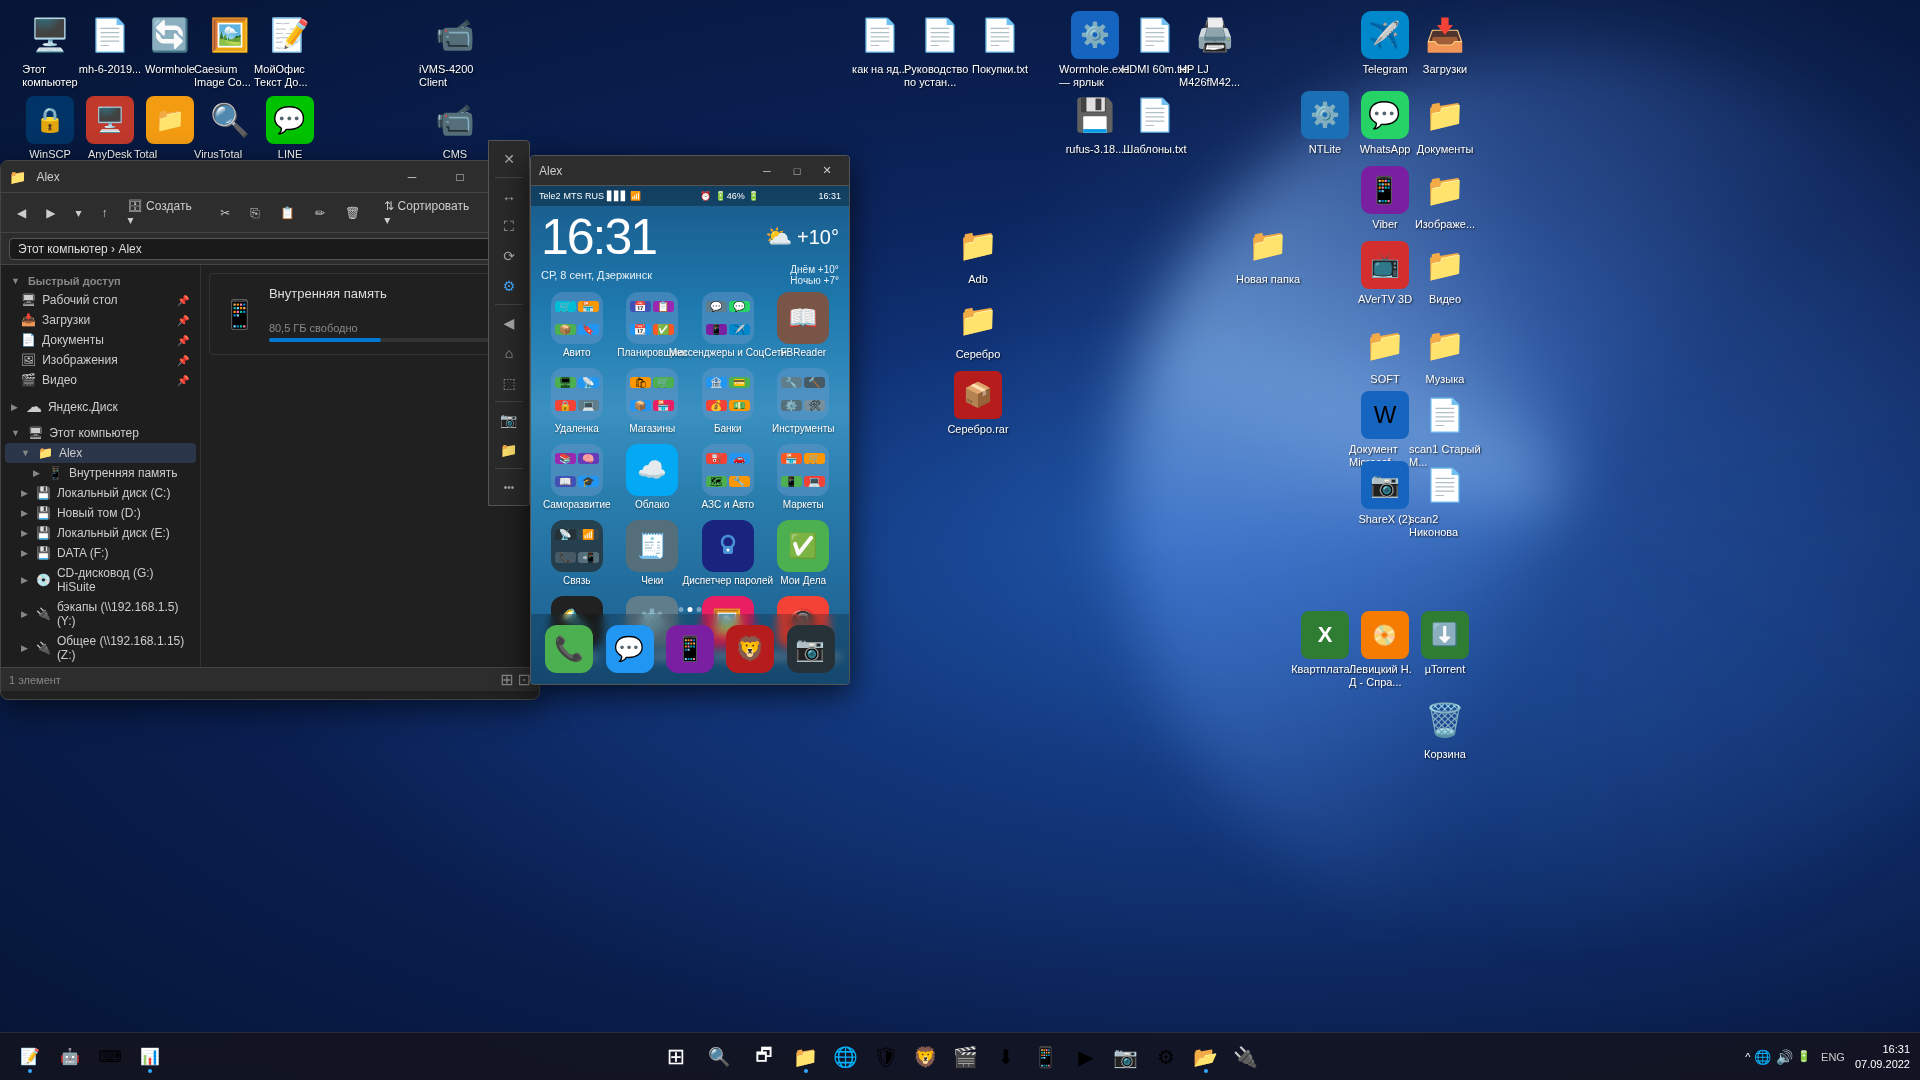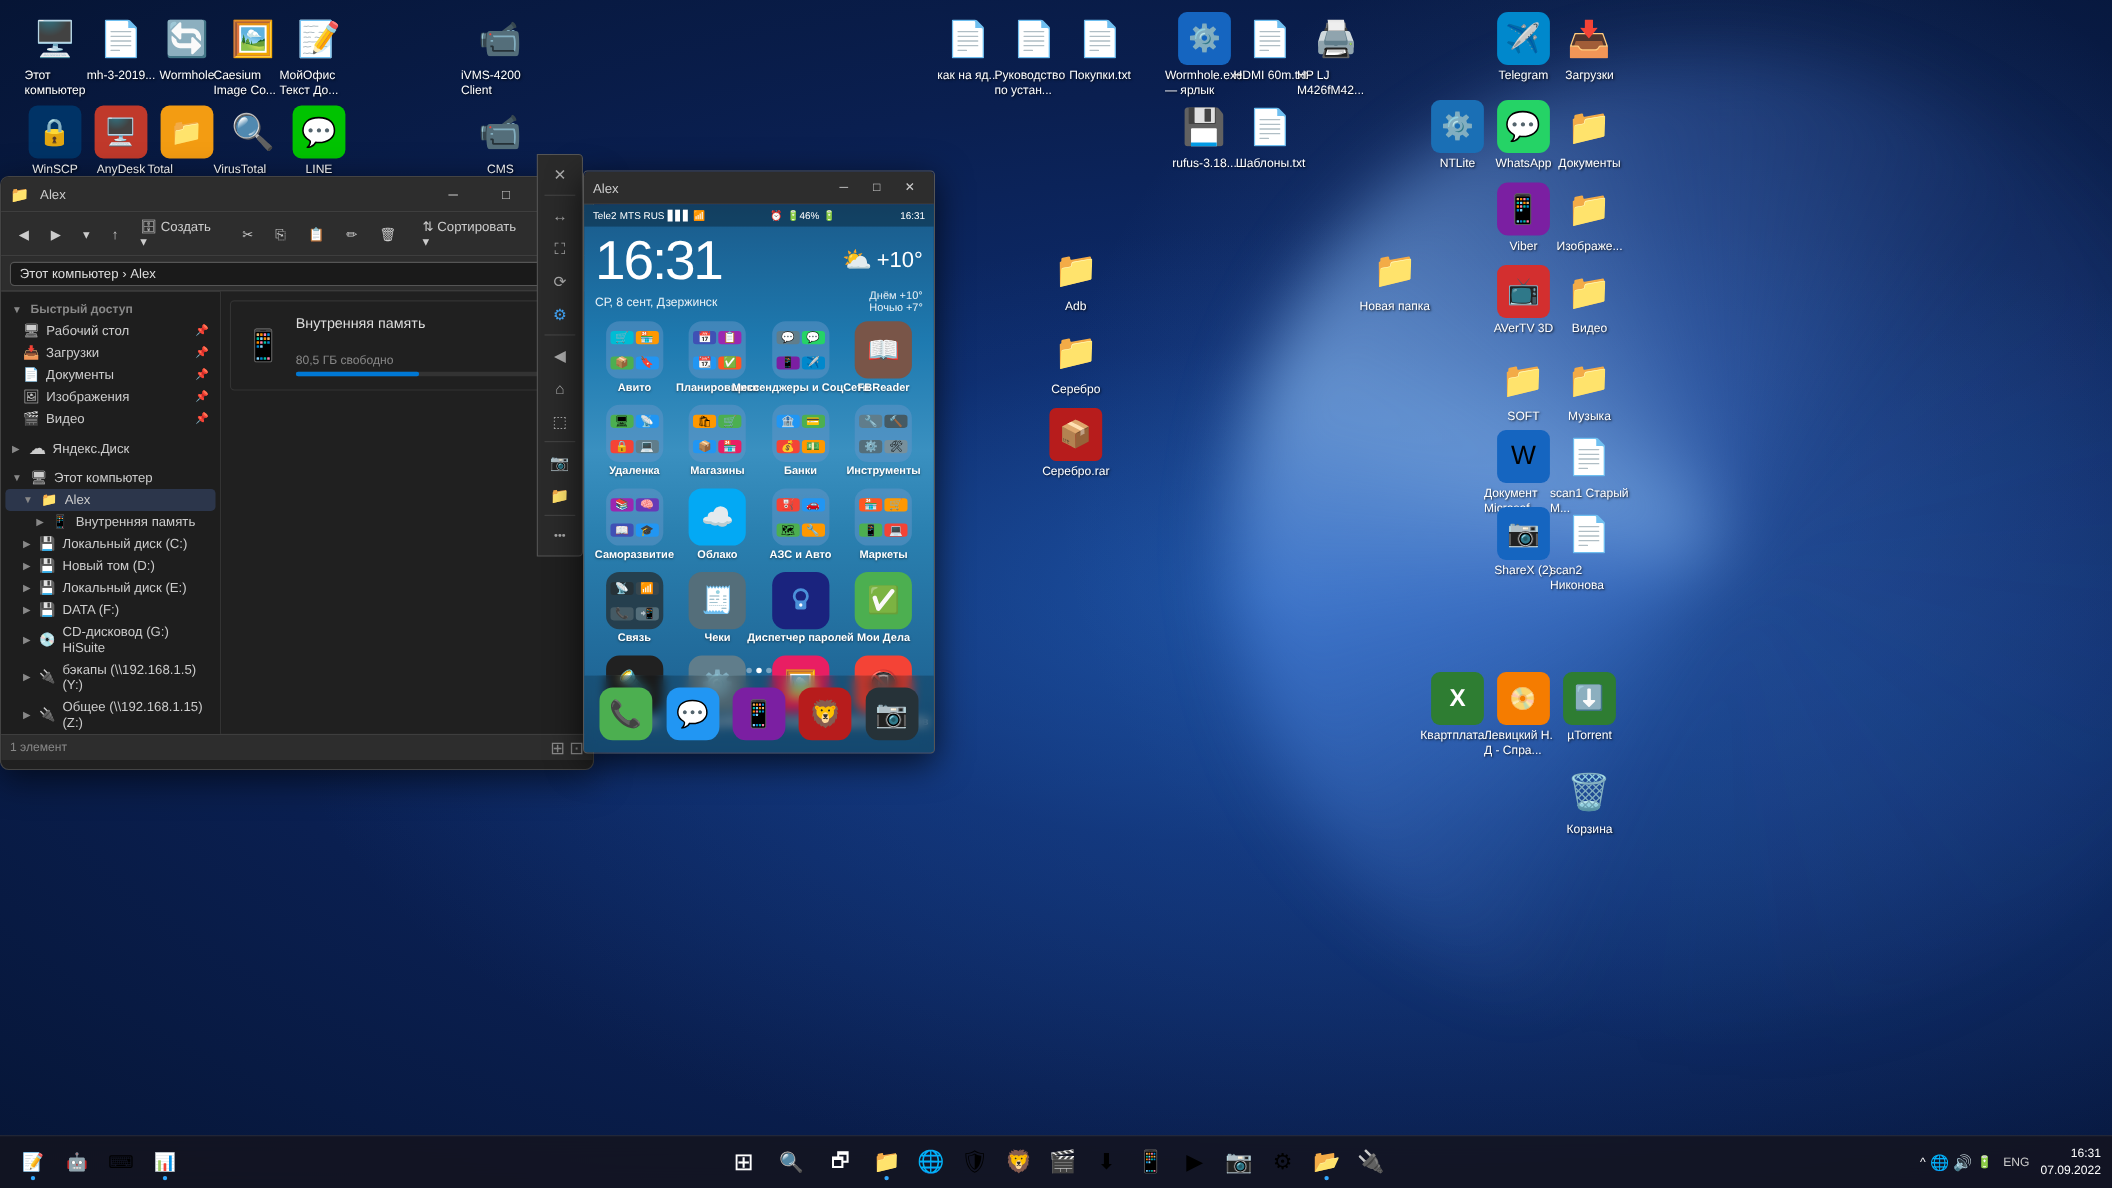--- a/index.html
+++ b/index.html
@@ -358,21 +358,20 @@
       justify-content: center;
       font-size: 24px;
       overflow: hidden;
     }
     .app-label {
       font-size: 10px;
       color: white;
       text-align: right;
       text-shadow: 0 1px 2px rgba(0,0,0,0.5);
       white-space: nowrap;
-      font-weight: bold;
     }
 
     
     .folder-icon {
       background: rgba(100,150,200,0.5);
       display: grid;
       grid-template-columns: 1fr 1fr;
       grid-template-rows: 1fr 1fr;
       padding: 4px;
       gap: 2px;
@@ -495,21 +494,21 @@
 </div>
 
 <div class="desktop-icons">
 
   <div class="desktop-icon di" style="left:10px;top:5px">
     <div class="icon-img">🖥️</div>
     <div class="icon-label">Этот<br>компьютер</div>
   </div>
   <div class="desktop-icon di" style="left:70px;top:5px">
     <div class="icon-img">📄</div>
-    <div class="icon-label">mh-3-2019...</div>
+    <div class="icon-label">mh-6-2019...</div>
   </div>
   <div class="desktop-icon di" style="left:130px;top:5px">
     <div class="icon-img">🔄</div>
     <div class="icon-label">Wormhole</div>
   </div>
   <div class="desktop-icon di" style="left:190px;top:5px">
     <div class="icon-img">🖼️</div>
     <div class="icon-label">Caesium Image Co...</div>
   </div>
   <div class="desktop-icon di" style="left:250px;top:5px">

